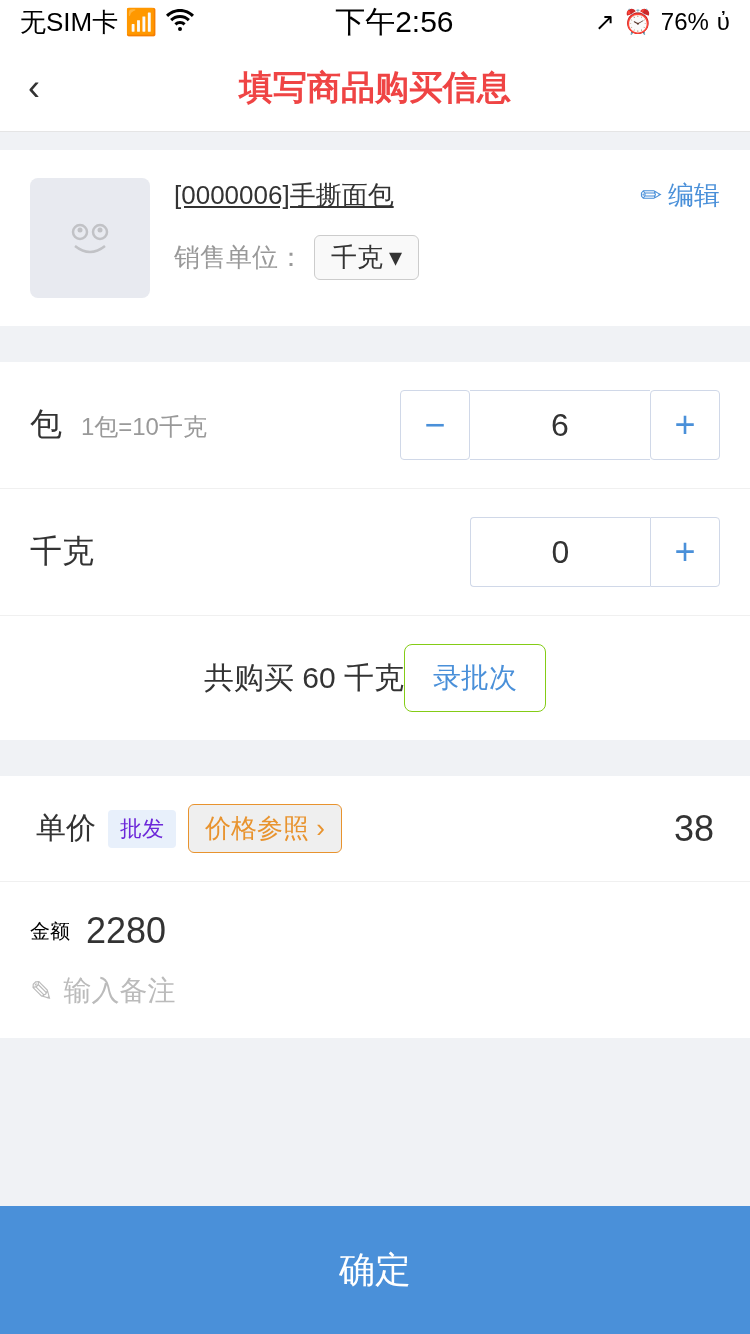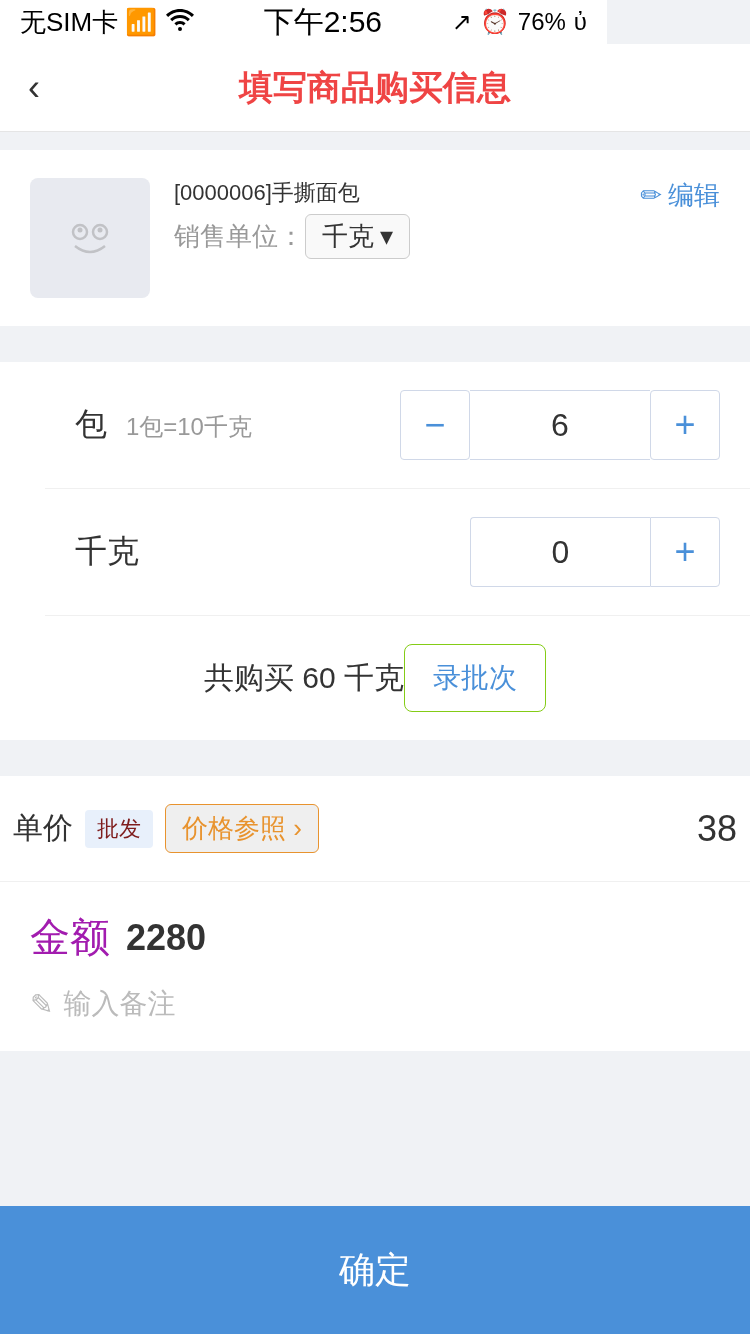--- a/index.html
+++ b/index.html
@@ -8,21 +8,21 @@
       width: 750px;
       min-height: 1334px;
       font-family: -apple-system, "PingFang SC", "Helvetica Neue", sans-serif;
       background: #f0f2f5;
       position: relative;
       overflow-x: hidden;
     }
 
     
     .status-bar {
-      width: 607px;
+      width: 750px;
       height: 44px;
       background: #fff;
       display: flex;
       align-items: center;
       justify-content: space-between;
       padding: 0 20px;
       font-size: 26px;
       color: #000;
     }
     .status-left { display: flex; align-items: center; gap: 8px; }
@@ -67,23 +67,23 @@
       height: 120px;
       background: #e8eaf0;
       border-radius: 8px;
       display: flex;
       align-items: center;
       justify-content: center;
       flex-shrink: 0;
     }
     .product-image svg { width: 60px; height: 60px; opacity: 0.4; }
     .product-info { flex: 1; }
-    .product-name { font-size: 22px; color: #333; margin-bottom: 6px; }
+    .product-name { font-size: 26px; color: #333; margin-bottom: 22px; text-decoration: underline; }
     .product-stock { font-size: 26px; color: #999; margin-bottom: 10px; }
-    .product-unit { font-size: 26px; color: #999; display: flex; align-items: center; gap: 1px; }
+    .product-unit { font-size: 26px; color: #999; display: flex; align-items: center; gap: 10px; }
     .unit-select {
       border: 1px solid #ccc;
       border-radius: 6px;
       padding: 4px 16px;
       font-size: 26px;
       color: #333;
       background: #f9f9f9;
       display: inline-flex;
       align-items: center;
       gap: 6px;
@@ -101,21 +101,20 @@
     .product-card-wrapper {
       background: #fff;
       position: relative;
       margin-bottom: 18px;
     }
 
     
     .quantity-section {
       background: #fff;
       margin-bottom: 0;
-      padding-left: 45px;
     }
     .quantity-row {
       display: flex;
       align-items: center;
       padding: 28px 30px;
       border-bottom: 1px solid #f0f0f0;
     }
     .quantity-label {
       font-size: 32px;
       color: #333;
@@ -177,38 +176,38 @@
       padding: 14px 28px;
       font-size: 28px;
       color: #4a90d9;
       background: #fff;
       cursor: pointer;
     }
 
     
     .price-section {
       background: #fff;
-      padding: 28px 13px;
+      padding: 28px 36px;
       margin-bottom: 0;
       border-bottom: 1px solid #f0f0f0;
     }
     .price-row {
       display: flex;
       align-items: center;
       justify-content: space-between;
     }
     .price-left {
       display: flex;
       align-items: center;
       gap: 12px;
     }
     .price-label { font-size: 30px; color: #333; }
     .batch-tag {
       background: #e8f0fb;
-      color: #7f1d1d;
+      color: #6d28d9;
       font-size: 22px;
       padding: 4px 12px;
       border-radius: 4px;
     }
     .price-ref-btn {
       border: 1px solid #e8932e;
       border-radius: 6px;
       padding: 6px 16px;
       font-size: 26px;
       color: #e8932e;
@@ -227,22 +226,22 @@
     .amount-section {
       background: #fff;
       padding: 28px 30px;
     }
     .amount-row {
       display: flex;
       align-items: center;
       gap: 16px;
       margin-bottom: 20px;
     }
-    .amount-label { font-size: 40px; color: #a21caf; }
-    .amount-value { font-size: 36px; color: #333; font-weight: 700; }
+    .amount-label { font-size: 20px; color: #000000; }
+    .amount-value { font-size: 36px; color: #333; font-weight: 400; }
     .remark-row {
       display: flex;
       align-items: center;
       gap: 10px;
       color: #bbb;
       font-size: 28px;
     }
 
     
     .bottom-spacer {

